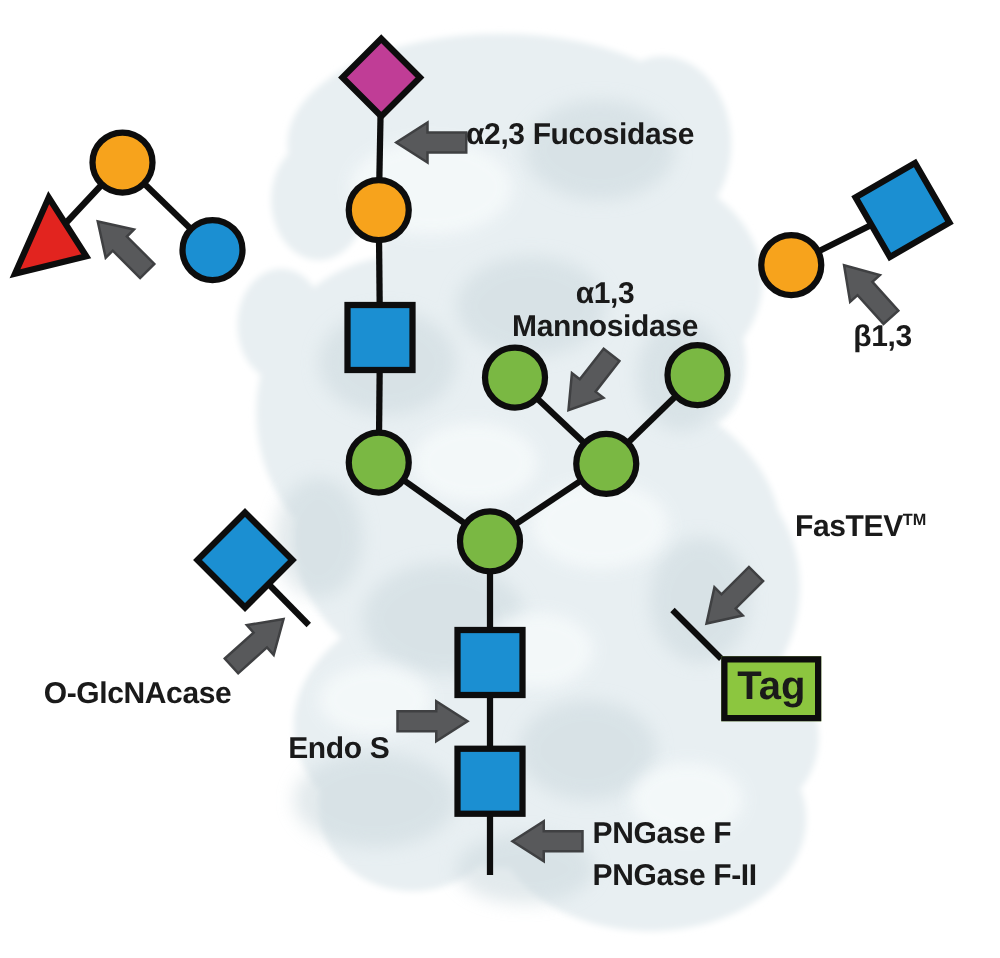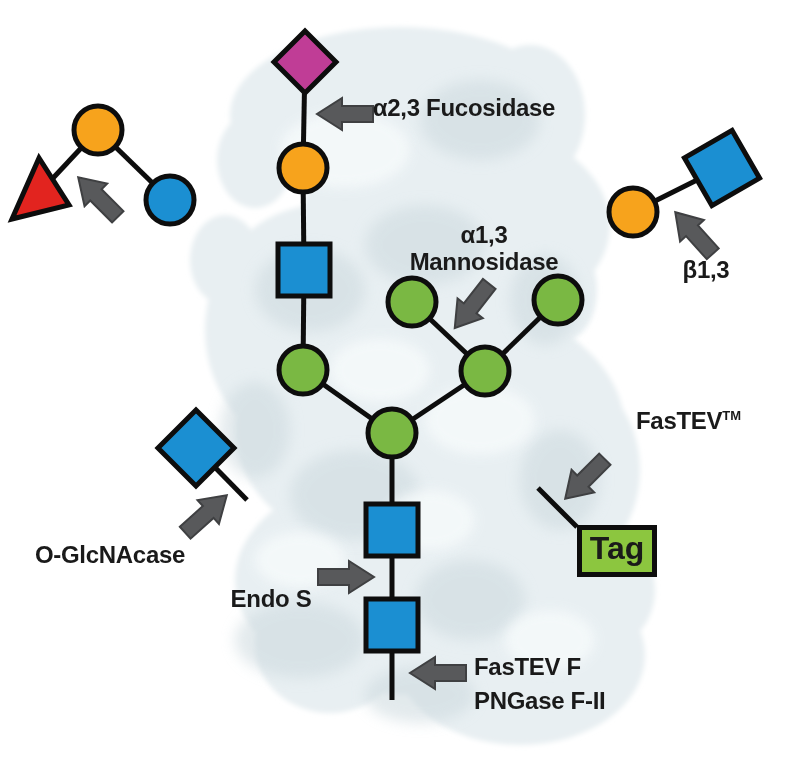--- a/index.html
+++ b/index.html
@@ -195,21 +195,21 @@
 
   <div class="label" id="lbl-endos" style="left:271px; top:584px;">
     <span class="line">Endo S</span>
   </div>
 
   <div class="label left-align" id="lbl-fastev" style="left:636px; top:399px;">
     <span class="line"><span>FasTEV</span><sup>TM</sup></span>
   </div>
 
   <div class="label left-align" id="lbl-pngase" style="left:474px; top:650px;">
-    <span class="line">FasTEV F</span>
+    <span class="line">PNGase F</span>
     <span class="line">PNGase F-II</span>
   </div>
 
   <div id="tag-box">
     <span>Tag</span>
   </div>
 
 </div>
 
 </body></html>

